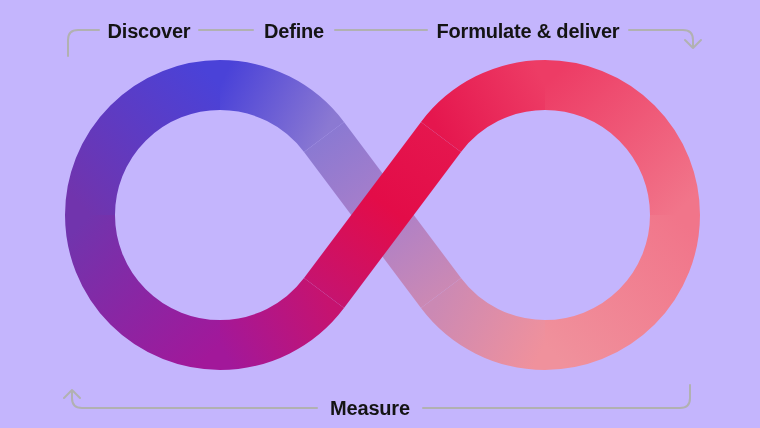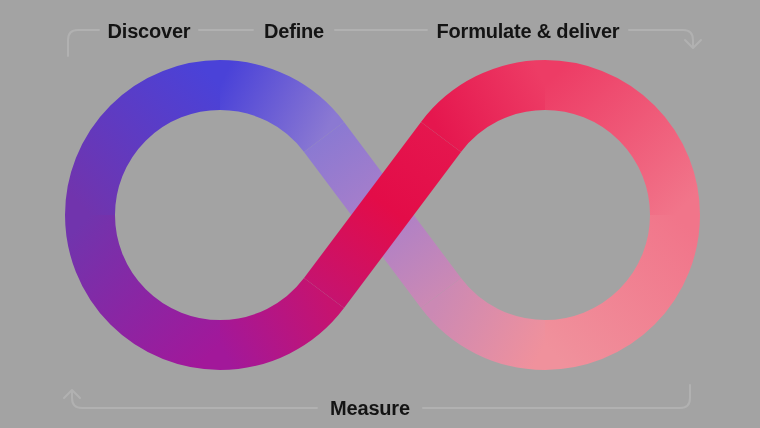--- a/index.html
+++ b/index.html
@@ -1,20 +1,20 @@
 <!DOCTYPE html>
 <html><head>
 <meta charset="utf-8">
 <style>
   html, body { margin: 0; padding: 0; background: #ffffff; }
   .canvas {
     position: relative;
     width: 760px;
     height: 428px;
-    background: #a3a3a3;
+    background: #c4b5fd;
     overflow: hidden;
     font-family: "Liberation Sans", sans-serif;
   }
   svg { display: block; }
   .step-label {
     font-family: "Liberation Sans", sans-serif;
     font-weight: 700;
     font-size: 20px;
     fill: #141414;
     letter-spacing: -0.2px;

